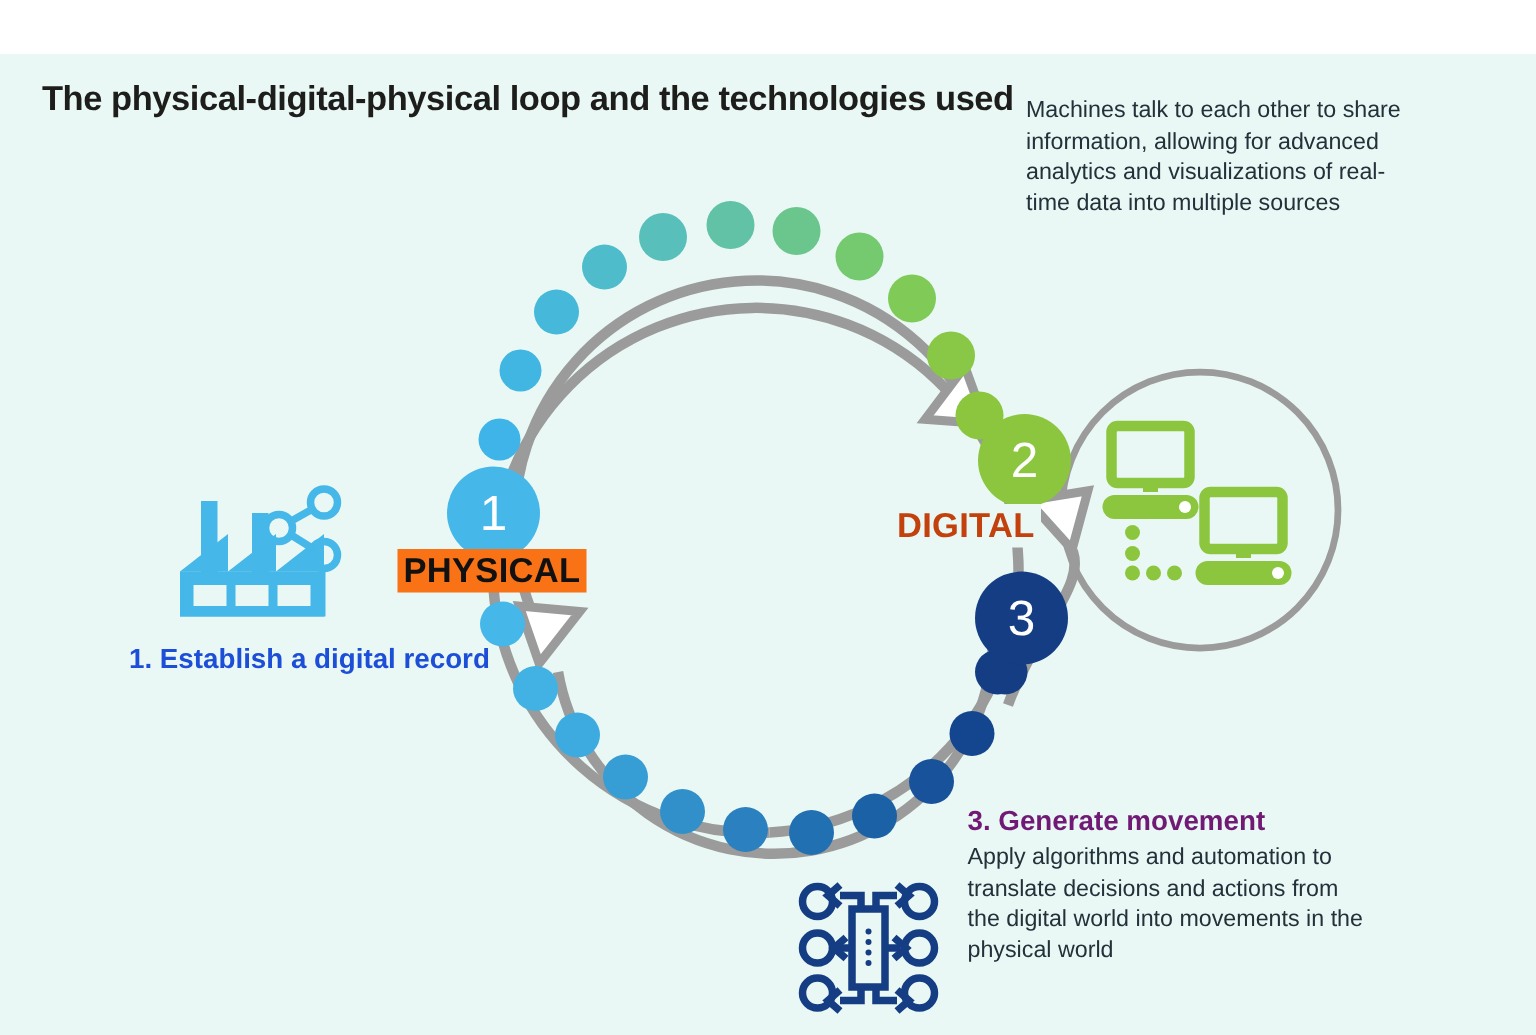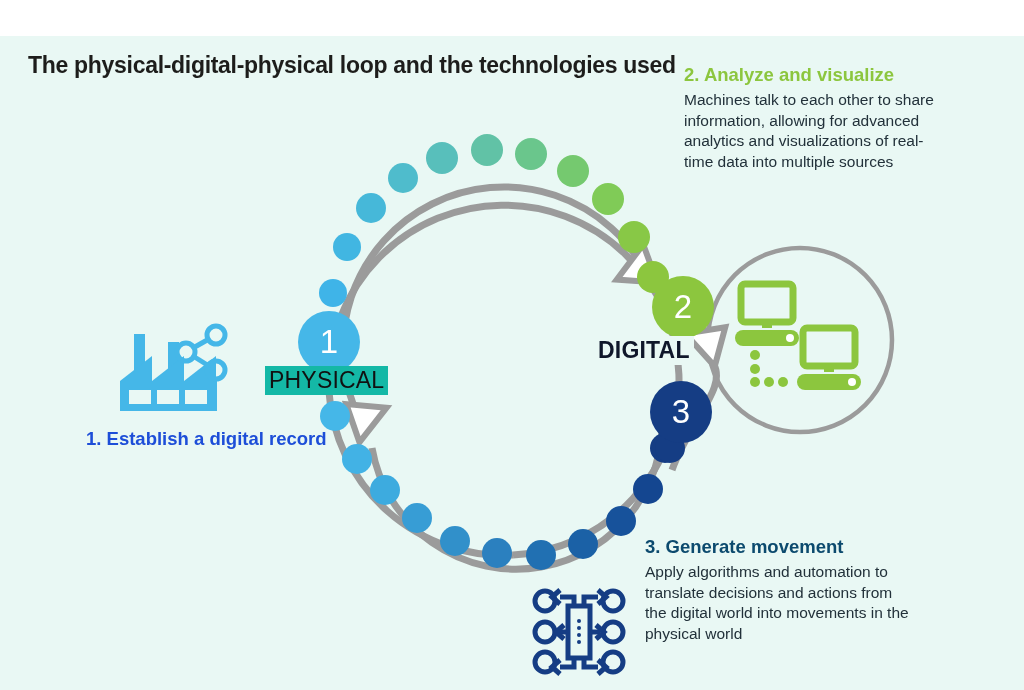--- a/index.html
+++ b/index.html
@@ -23,26 +23,26 @@
   .txt-block{position:absolute;}
   .txt-head{font-weight:bold;font-size:18.5px;line-height:22px;margin:0 0 4px 0;}
   .txt-body{font-size:15.5px;line-height:20.5px;color:#22313a;margin:0;}
 
   #block-2{left:684px;top:64px;width:252px;}
   #block-1{left:86px;top:428px;width:262px;}
   #block-3{left:645px;top:536px;width:270px;}
 
   #label-physical{
     position:absolute;left:265px;top:366px;
-    font-size:23px;font-weight:normal;color:#111;letter-spacing:.2px;
-    background:#14b8a6;padding:1px 4px;
+    font-size:23px;font-weight:bold;color:#111;letter-spacing:.2px;
+    background:#f97316;padding:1px 4px;
   }
   #label-digital{
     position:absolute;left:594px;top:336px;
-    font-size:23px;font-weight:bold;color:#0f172a;letter-spacing:.2px;
+    font-size:23px;font-weight:bold;color:#c2410c;letter-spacing:.2px;
     background:#e9f8f4;padding:1px 4px;
   }
 
   .badge{
     position:absolute;border-radius:50%;
     display:flex;align-items:center;justify-content:center;
     color:#fff;font-size:33px;font-weight:400;
     font-family:"Liberation Sans", sans-serif;
   }
   #badge-1{left:298px;top:311px;width:62px;height:62px;background:#45b7e8;}
@@ -192,24 +192,23 @@
 </svg>
 
 <div class="badge" id="badge-1">1</div>
 <div class="badge" id="badge-2">2</div>
 <div class="badge" id="badge-3">3</div>
 
 <div id="label-physical">PHYSICAL</div>
 <div id="label-digital">DIGITAL</div>
 
 <div class="txt-block" id="block-2">
-  <p class="txt-head" style="color:#8cc63e">2. Analyze and visualize</p>
   <p class="txt-body">Machines talk to each other to share information, allowing for advanced analytics and visualizations of real-time data into multiple sources</p>
 </div>
 
 <div class="txt-block" id="block-1">
   <p class="txt-head" style="color:#1d4ed8">1. Establish a digital record</p>
 </div>
 
 <div class="txt-block" id="block-3">
-  <p class="txt-head" style="color:#0c4a6e">3. Generate movement</p>
+  <p class="txt-head" style="color:#701a75">3. Generate movement</p>
   <p class="txt-body">Apply algorithms and automation to translate decisions and actions from the digital world into movements in the physical world</p>
 </div>
 
 </body></html>

